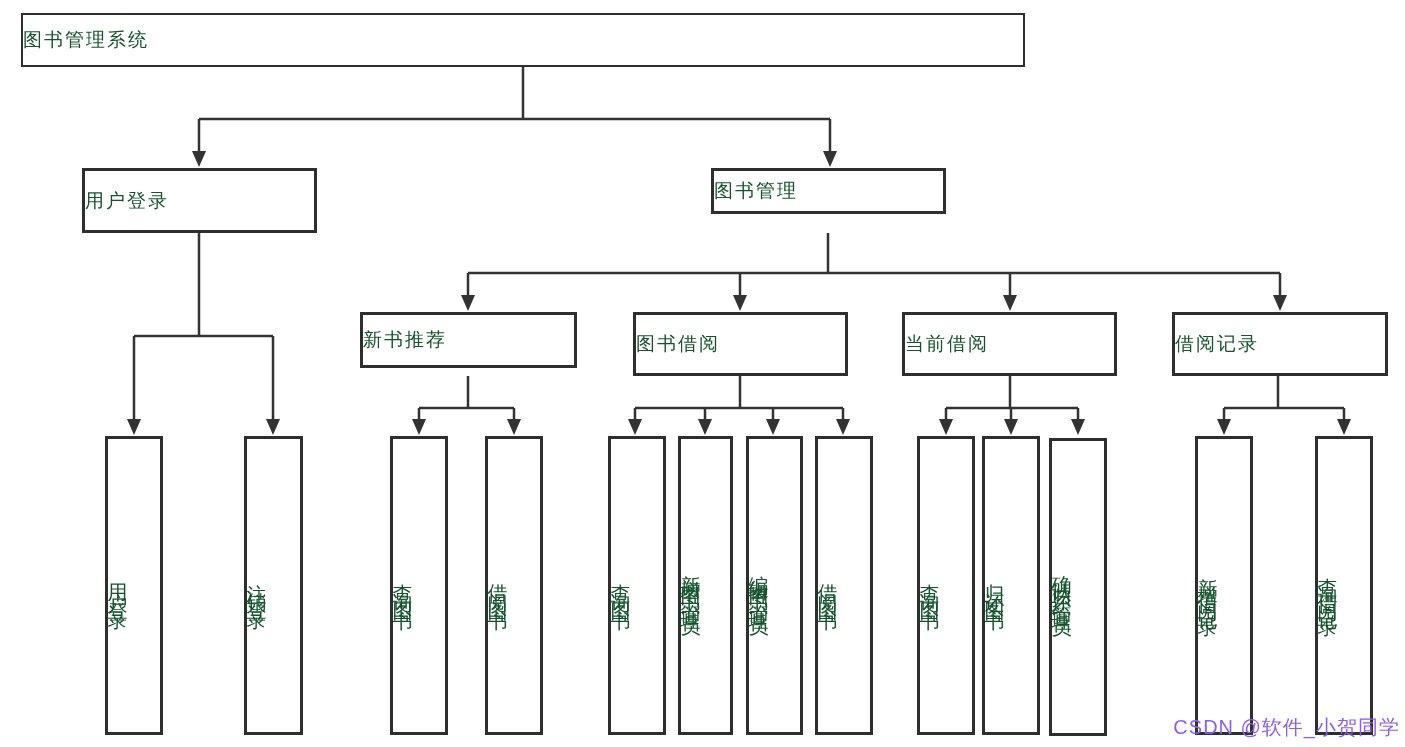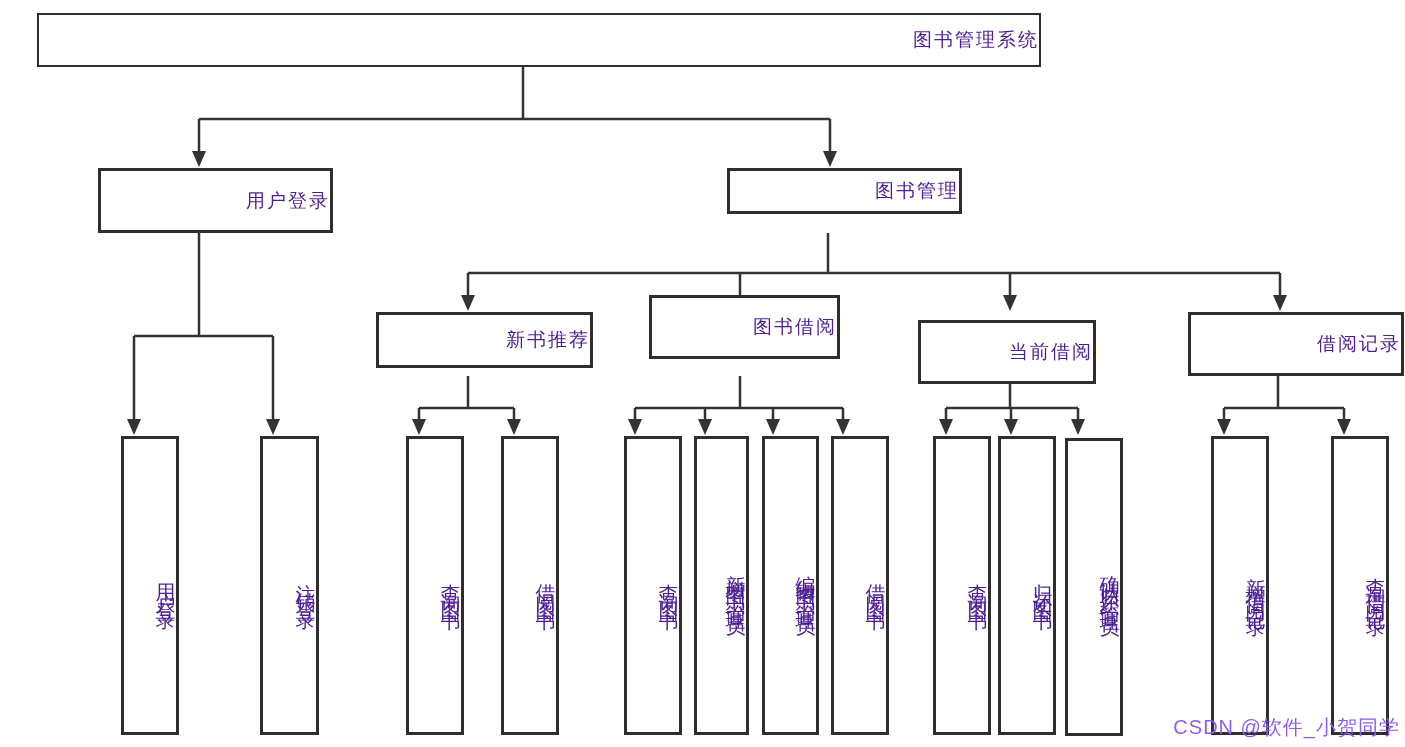--- a/index.html
+++ b/index.html
@@ -19,23 +19,22 @@
     left: 0; top: 0;
     width: 1405px; height: 747px;
   }
   .box {
     position: absolute;
     box-sizing: border-box;
     border: 3px solid #2e2e2e;
     background: #ffffff;
     display: flex;
     align-items: center;
-    justify-content: flex-end;
-    color: #4c1d95;
-    margin-left: 16px;
+    justify-content: flex-start;
+    color: #14532d;
   }
   .box.root { border-width: 2.5px; }
   .hlabel {
     font-size: 19px;
     letter-spacing: 2px;
     white-space: nowrap;
   }
   .vlabel {
     writing-mode: vertical-lr;
     text-orientation: mixed;
@@ -110,24 +109,24 @@
   <div class="box" style="left:82px; top:168px; width:235px; height:65px;">
     <span class="hlabel">用户登录</span>
   </div>
   <div class="box" style="left:711px; top:168px; width:235px; height:46px;">
     <span class="hlabel">图书管理</span>
   </div>
 
   <div class="box" style="left:360px; top:312px; width:217px; height:56px;">
     <span class="hlabel">新书推荐</span>
   </div>
-  <div class="box" style="left:633px; top:295px; width:191px; height:64px;">
+  <div class="box" style="left:633px; top:312px; width:215px; height:64px;">
     <span class="hlabel">图书借阅</span>
   </div>
-  <div class="box" style="left:902px; top:320px; width:178px; height:64px;">
+  <div class="box" style="left:902px; top:312px; width:215px; height:64px;">
     <span class="hlabel">当前借阅</span>
   </div>
   <div class="box" style="left:1172px; top:312px; width:216px; height:64px;">
     <span class="hlabel">借阅记录</span>
   </div>
 
   <div class="box" style="left:105px; top:436px; width:58px; height:299px;">
     <span class="vlabel">用户登录</span>
   </div>
   <div class="box" style="left:244px; top:436px; width:59px; height:299px;">

